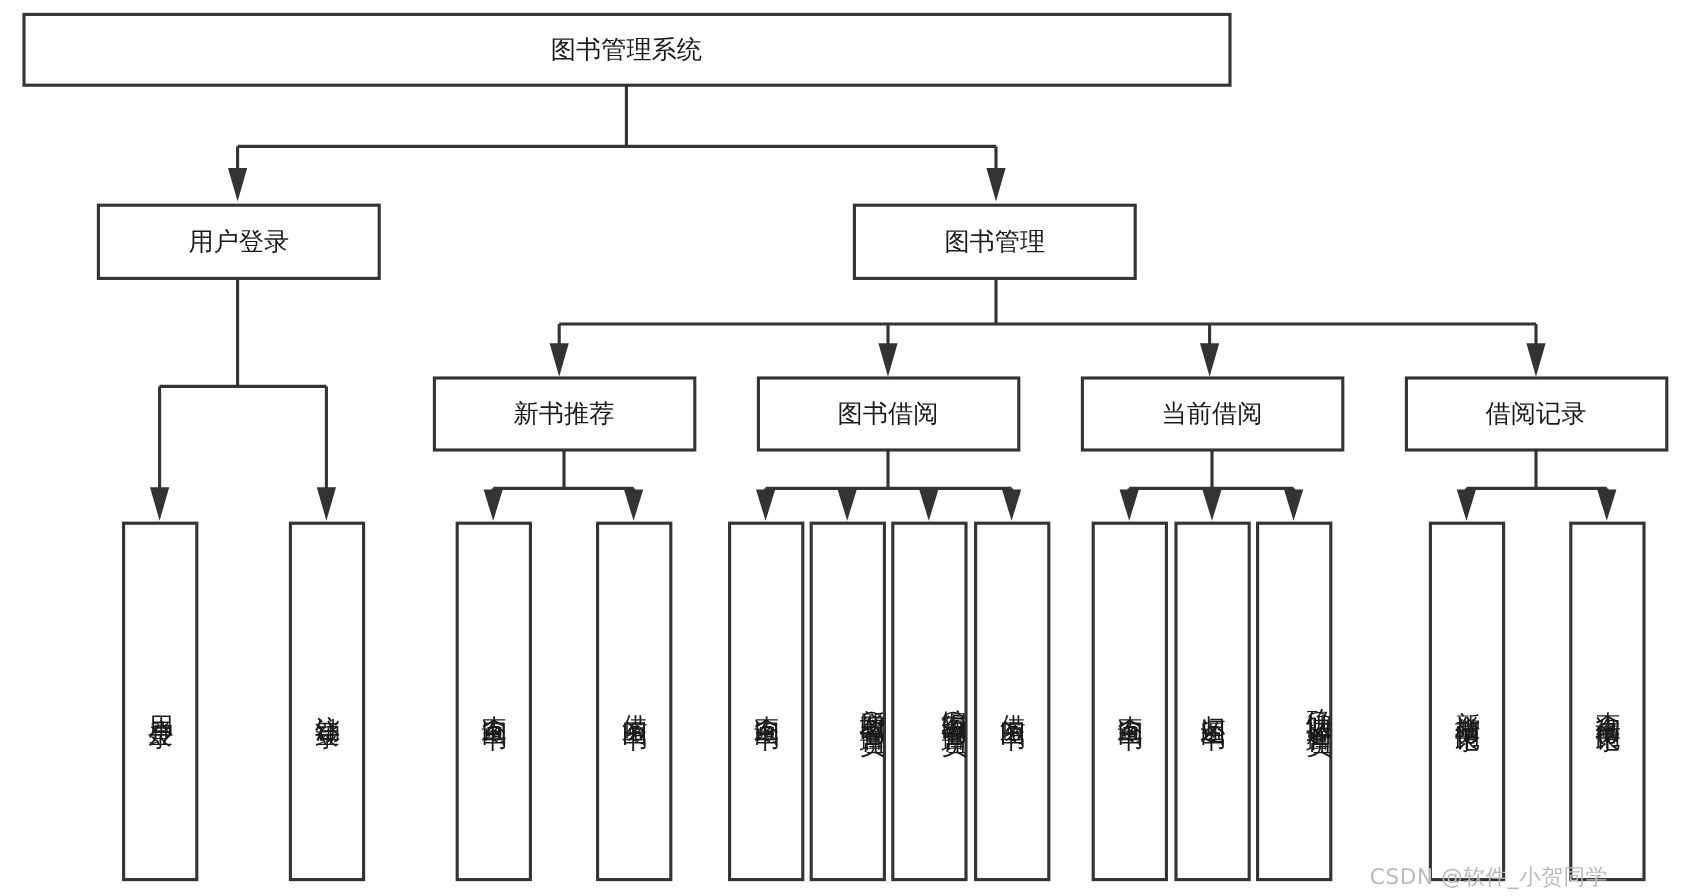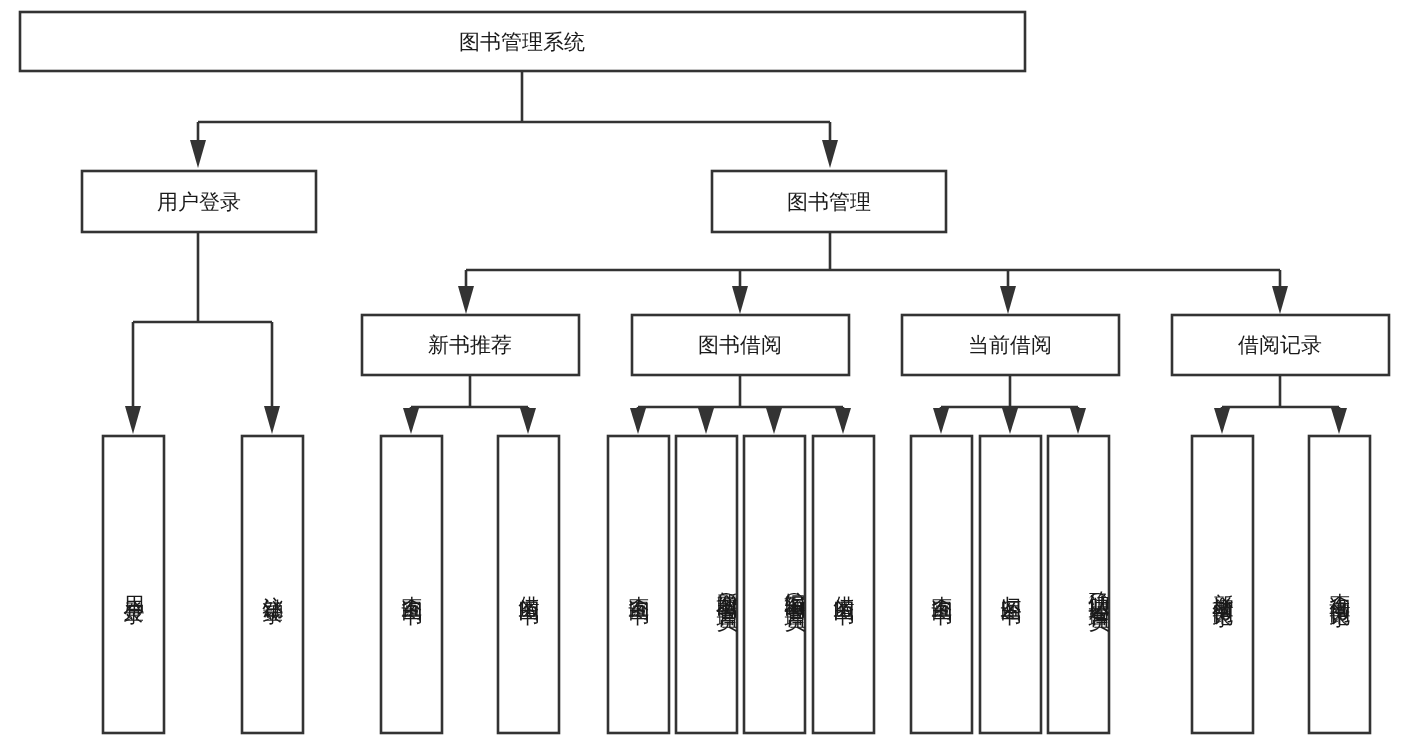--- a/index.html
+++ b/index.html
@@ -216,14 +216,15 @@
   <div class="vlabel" style="left:744px; top:442px; width:61px; height:291px;">编辑图书（管理员）</div>
   <div class="vlabel centered" style="left:813px; top:436px; width:61px; height:297px;">借阅图书</div>
 
   <div class="vlabel centered" style="left:911px; top:436px; width:61px; height:297px;">查询图书</div>
   <div class="vlabel centered" style="left:980px; top:436px; width:61px; height:297px;">归还图书</div>
   <div class="vlabel" style="left:1048px; top:442px; width:61px; height:291px;">确认归还（管理员）</div>
 
   <div class="vlabel centered" style="left:1192px; top:436px; width:61px; height:297px;">新增借阅记录</div>
   <div class="vlabel centered" style="left:1309px; top:436px; width:61px; height:297px;">查询借阅记录</div>
 
+  <div class="watermark">CSDN @软件_小贺同学</div>
 
 </div>
 
 </body></html>

